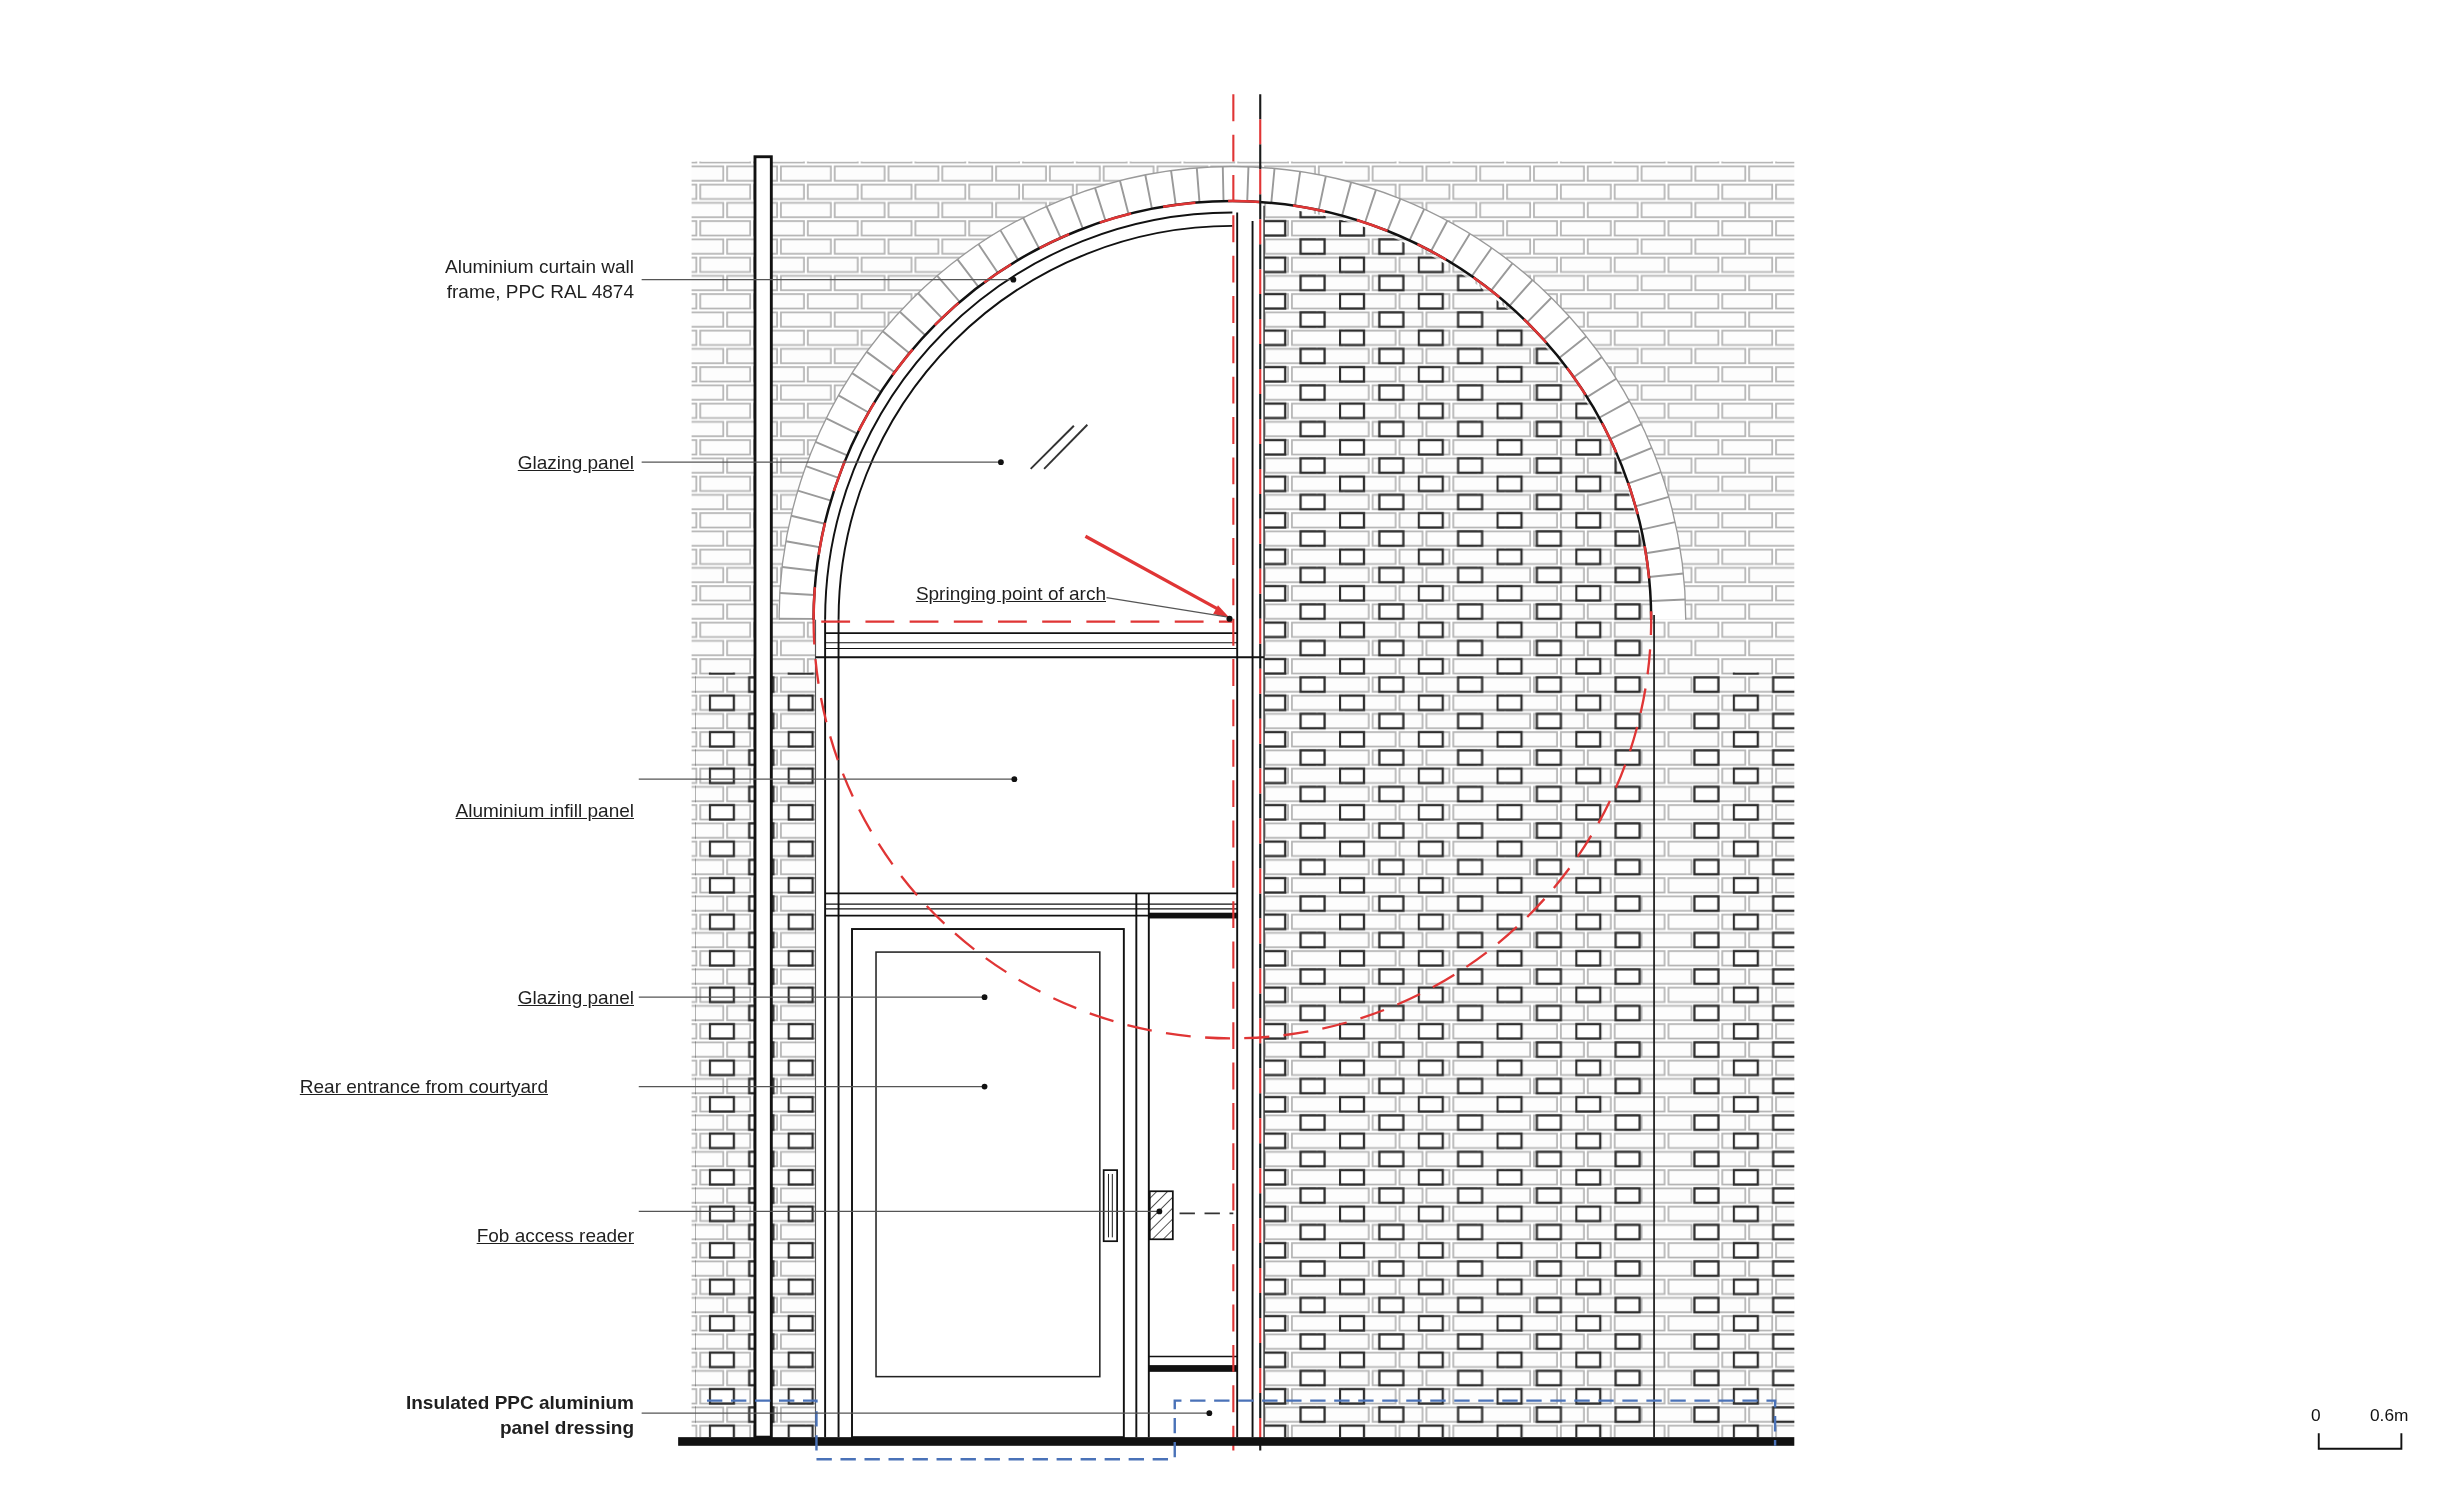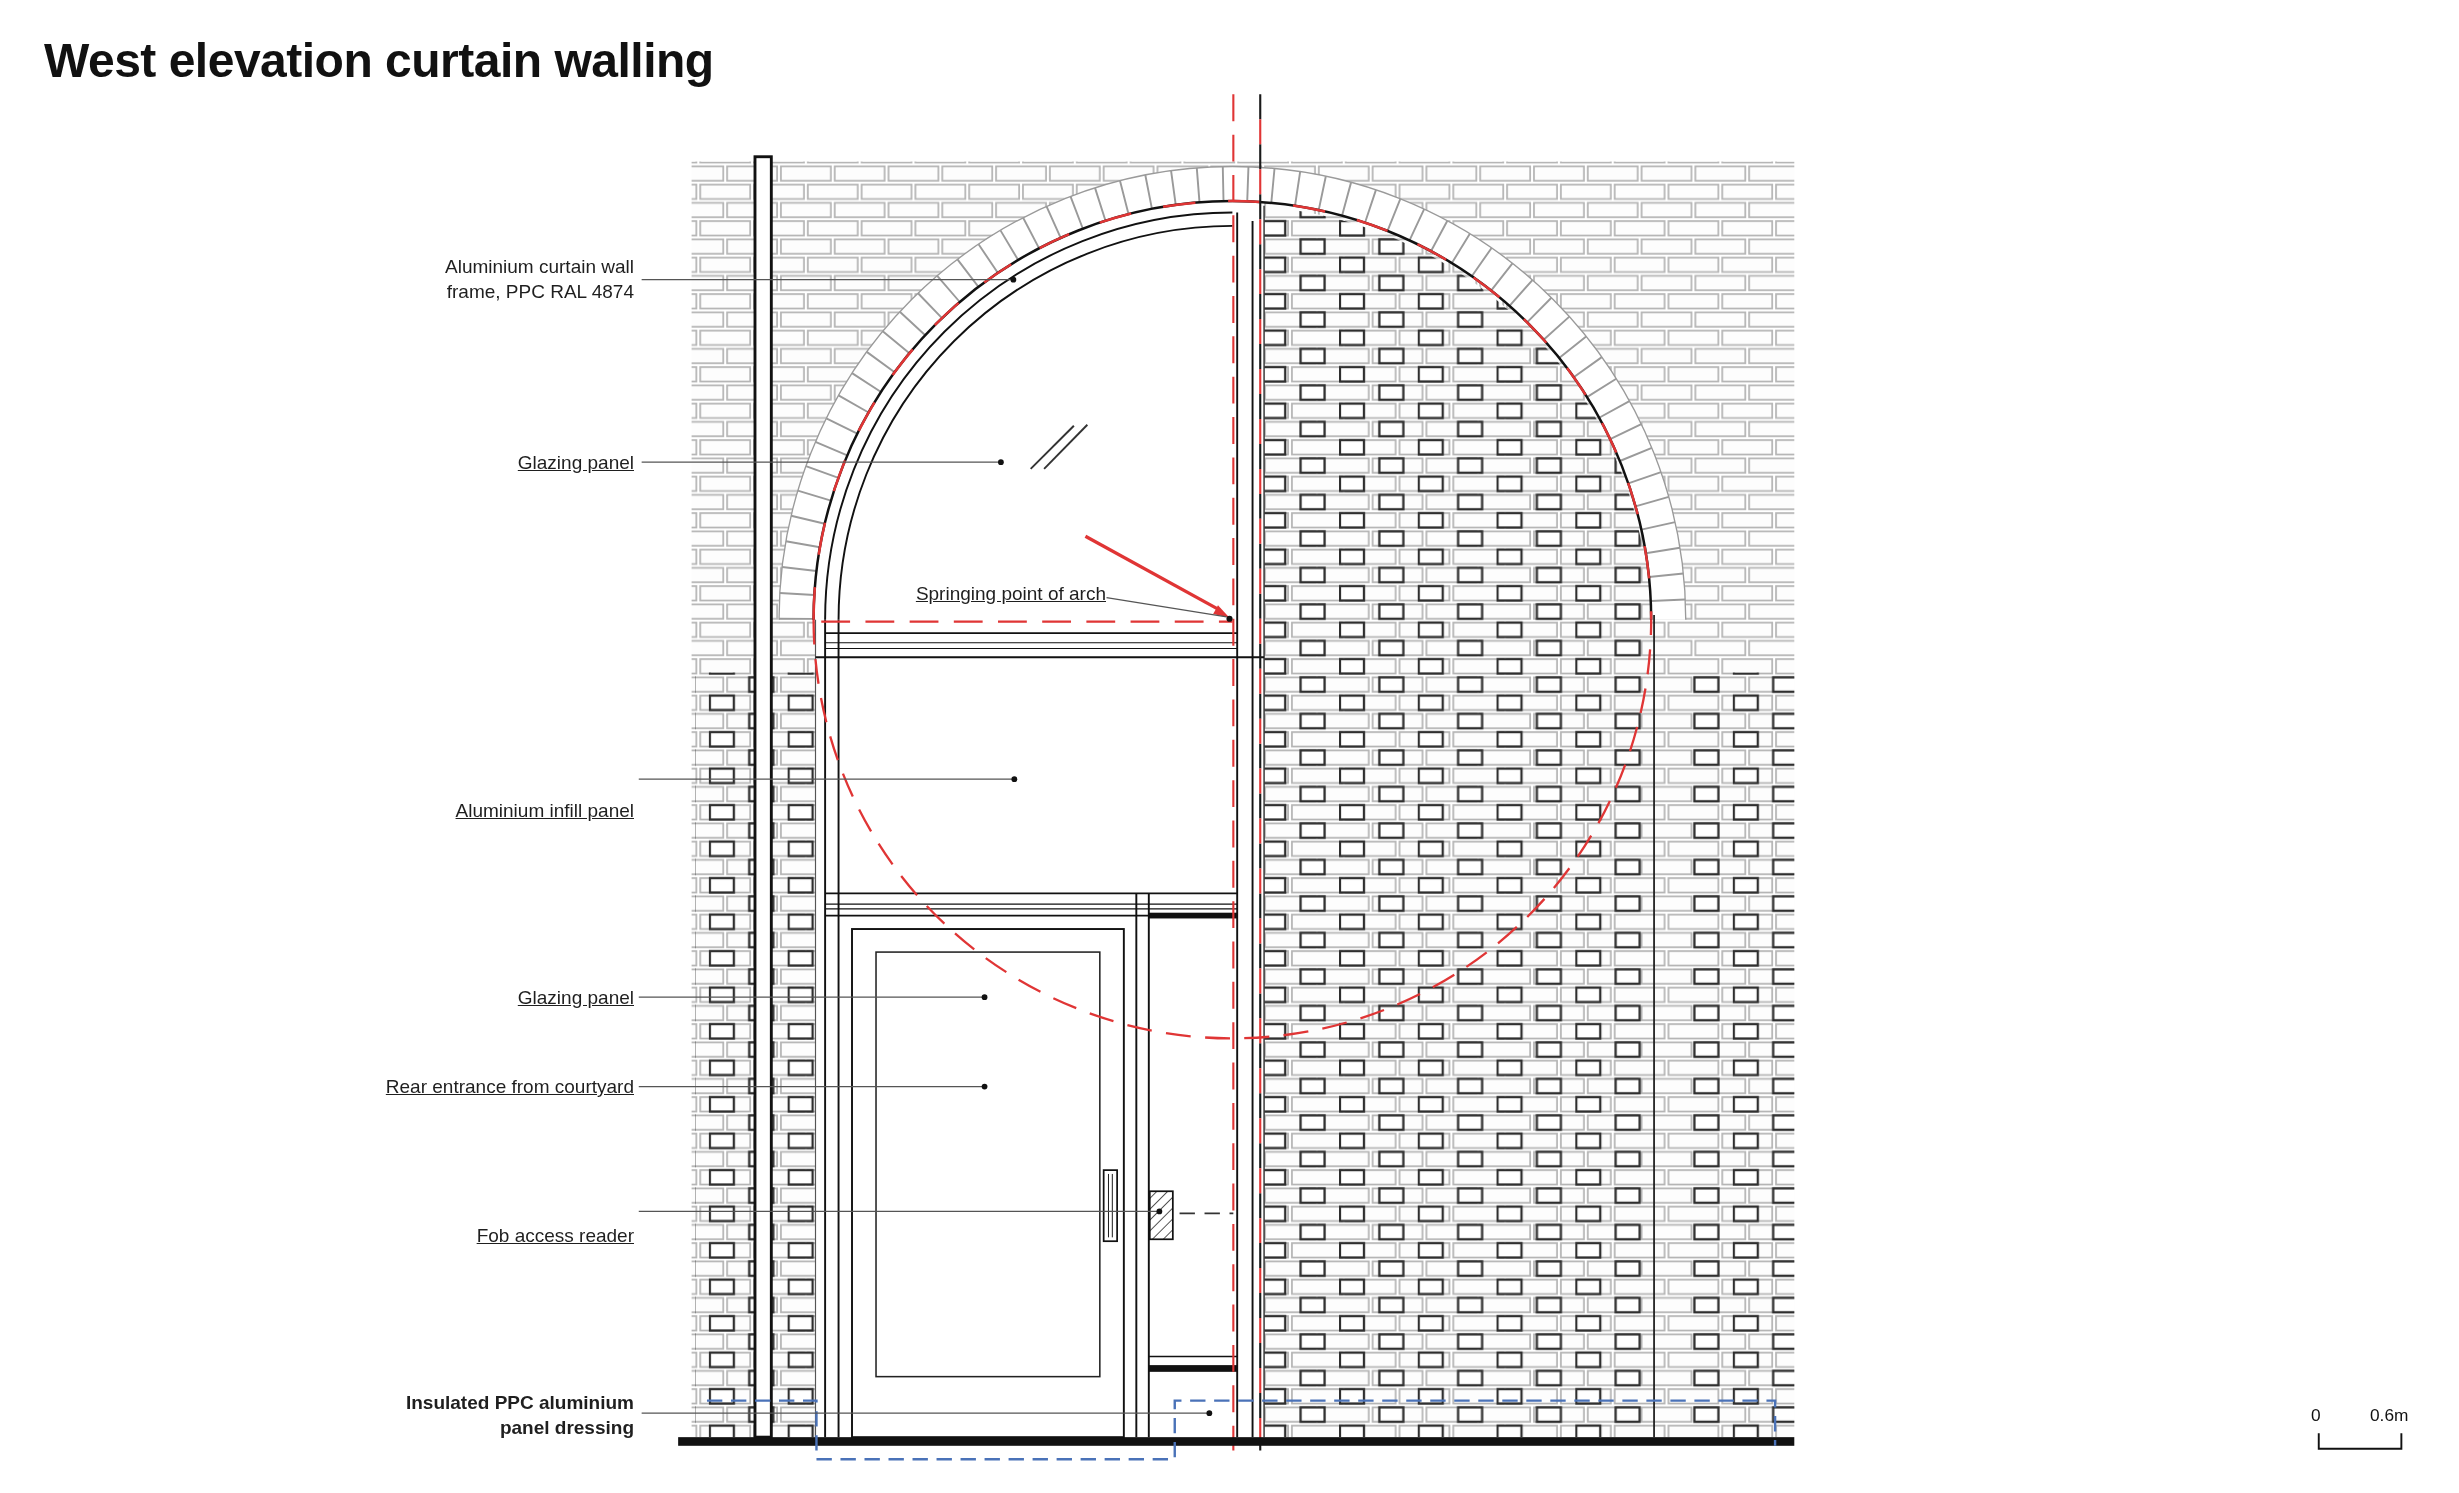--- a/index.html
+++ b/index.html
@@ -153,29 +153,28 @@
     <circle cx="1056" cy="811" r="3"></circle>
     <circle cx="1025" cy="1038" r="3"></circle>
     <circle cx="1025" cy="1131" r="3"></circle>
     <circle cx="1207" cy="1261" r="3"></circle>
     <circle cx="1259" cy="1471" r="3"></circle>
   </g>
 
   <path d="M 2414 1492 L 2414 1508 L 2500 1508 L 2500 1492" fill="none" stroke="#111" stroke-width="2"></path>
 </svg>
 
-<div class="page-title">West elevation curtain walling</div>
 
 <div class="anno" style="right:1825px;top:255px;max-width:221px;">Aluminium curtain wall
 frame, PPC RAL 4874</div>
 <div class="anno single" style="right:1825px;top:451px;">Glazing panel</div>
 <div class="anno single" style="right:1353px;top:582px;">Springing point of arch</div>
 <div class="anno single" style="right:1825px;top:768px;margin-top:31px;">Aluminium infill panel</div>
 <div class="anno single" style="right:1825px;top:986px;">Glazing panel</div>
-<div class="anno single" style="right:1825px;top:1075px;margin-left:20px;">Rear entrance from courtyard</div>
+<div class="anno single" style="right:1911px;top:1075px;margin-left:20px;">Rear entrance from courtyard</div>
 <div class="anno single" style="right:1825px;top:1200px;margin-top:24px;">Fob access reader</div>
 <div class="anno" style="right:1825px;top:1390px;max-width:240px;line-height:25px;font-weight:bold;">Insulated PPC aluminium
 panel dressing</div>
 
 <div class="scale-num" style="left:2311px;top:1405px;">0</div>
 <div class="scale-num" style="left:2370px;top:1405px;">0.6m</div>
 
 </div>
 
 

